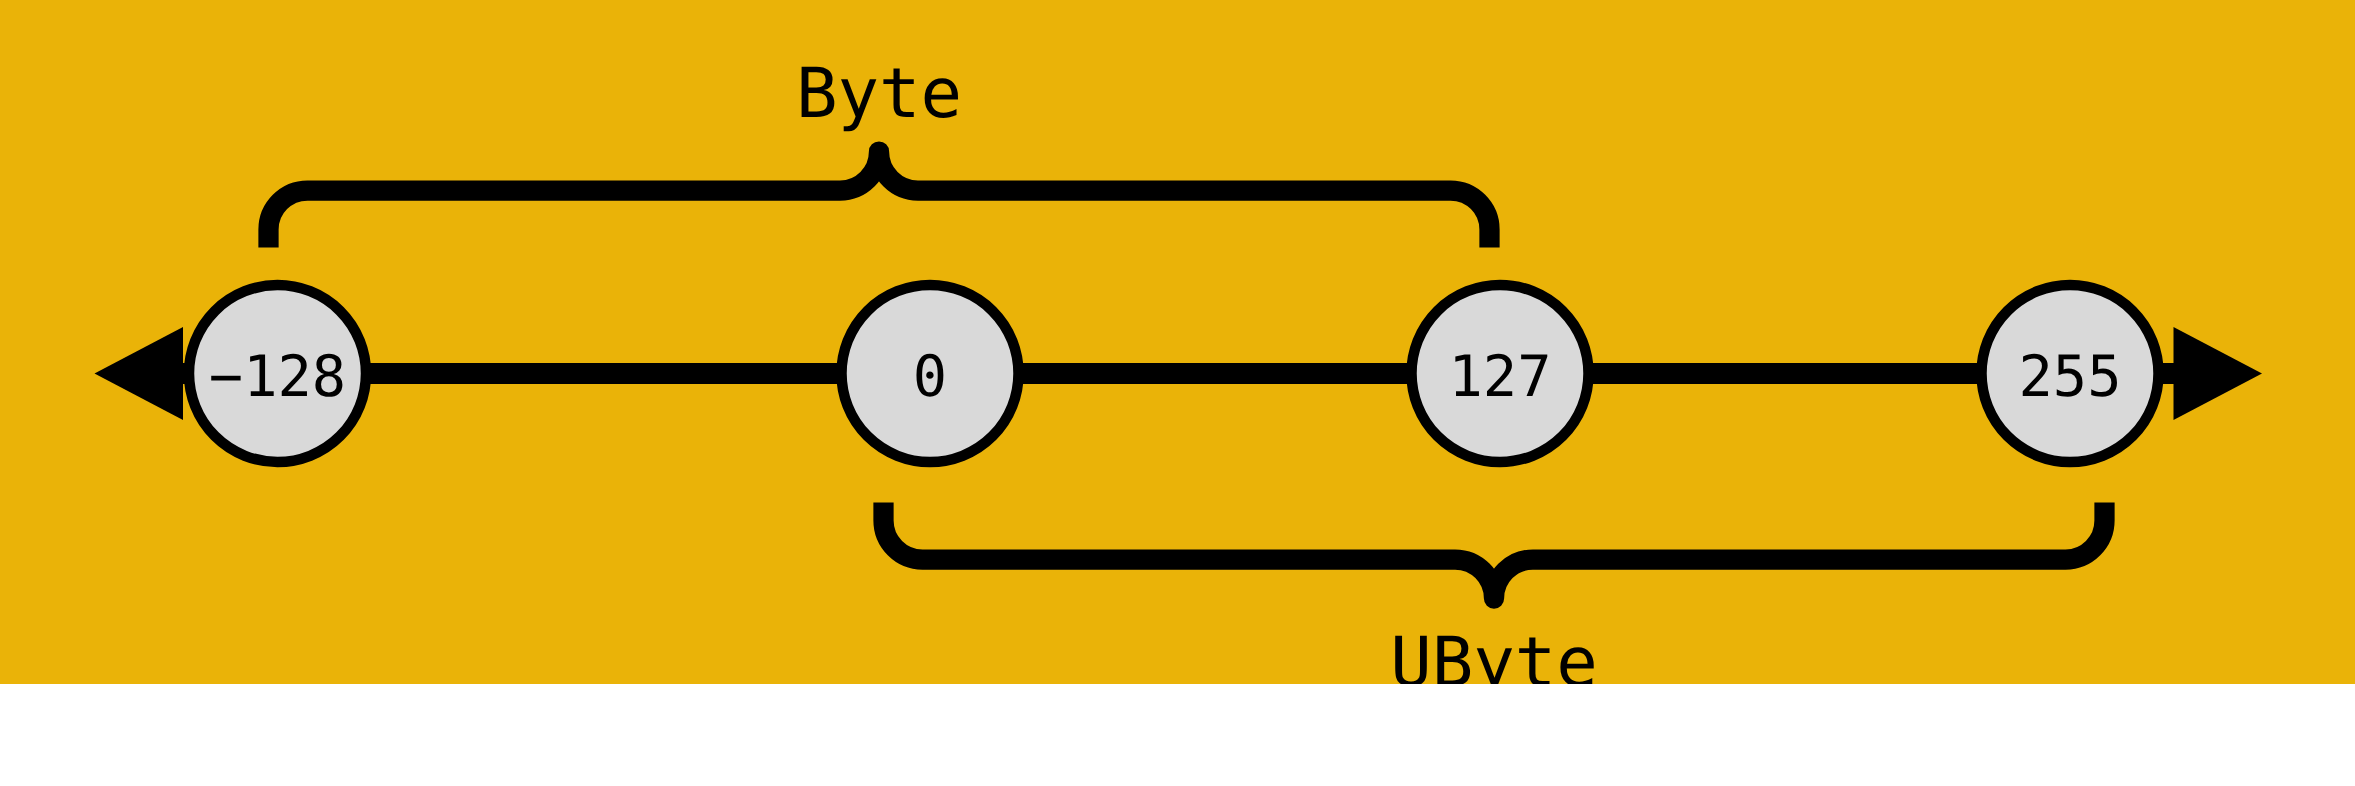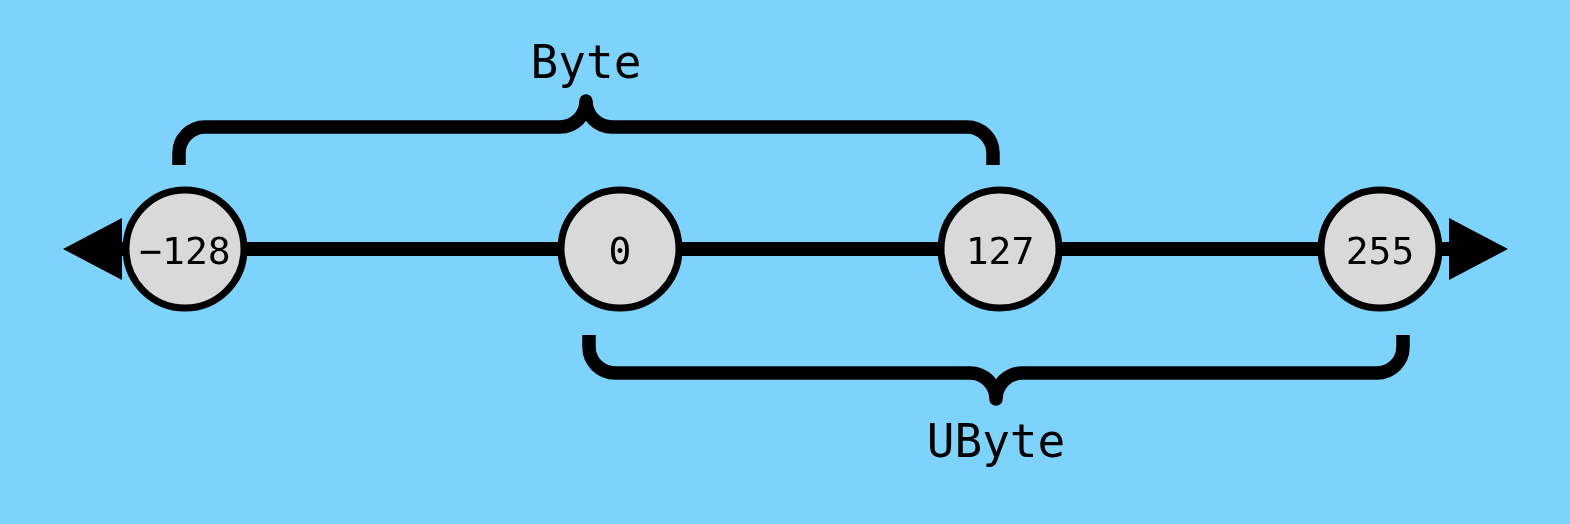--- a/index.html
+++ b/index.html
@@ -7,22 +7,22 @@
     margin: 0;
     padding: 0;
     background: #ffffff;
   }
   body {
     font-family: "DejaVu Sans Mono", "Liberation Mono", monospace;
   }
   #stage {
     position: relative;
     width: 1570px;
-    height: 524px;
-    background: #7dd3fc;
+    height: 456px;
+    background: #eab308;
     overflow: hidden;
   }
   #diagram {
     position: absolute;
     left: 0;
     top: 0;
     width: 1570px;
     height: 524px;
     display: block;
   }

